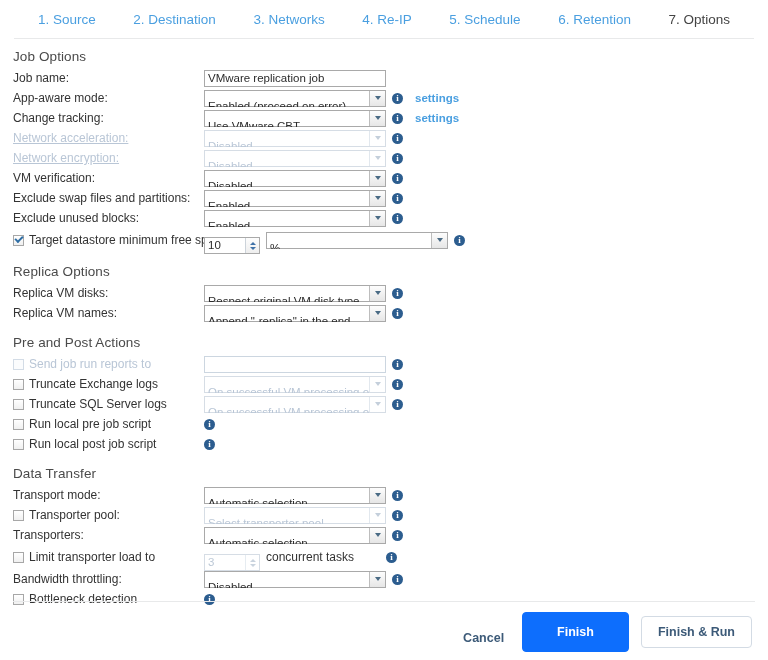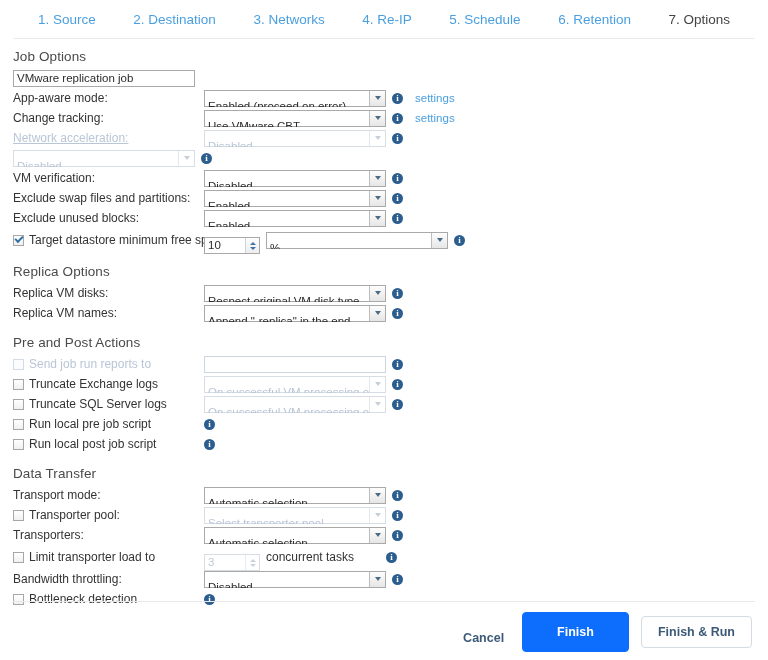--- a/index.html
+++ b/index.html
@@ -253,20 +253,21 @@
     font-family: "Liberation Serif", serif;
     cursor: pointer;
     user-select: none;
   }
 
   .link {
     font-size: 11.5px;
     color: #4a9fe0;
     cursor: pointer;
     margin-left: 6px;
+    font-weight: bold;
   }
 
   .suffix {
     font-size: 12px;
     color: #333333;
     white-space: nowrap;
   }
 
   
   .footer-rule {
@@ -340,20 +341,21 @@
   <div class="spacer"></div>
 </div>
 <div class="tabs-rule"></div>
 
 <div class="form-body">
 
   <div class="section">
     <div class="section-title">Job Options</div>
 
     <div class="row">
+      <div class="lbl">Job name:</div>
       <div class="ctl-wrap">
         <div class="textbox">VMware replication job</div>
       </div>
     </div>
 
     <div class="row">
       <div class="lbl">App-aware mode:</div>
       <div class="ctl-wrap">
         <div class="select">
           <div class="sv">Enabled (proceed on error)</div>
@@ -387,20 +389,21 @@
           <div class="sv">Disabled</div>
           <div class="sbtn">
               <i class="chev"></i>
             </div>
         </div>
         <div class="info">i</div>
       </div>
     </div>
 
     <div class="row">
+      <div class="lbl disabled">Network encryption:</div>
       <div class="ctl-wrap">
         <div class="select disabled">
           <div class="sv">Disabled</div>
           <div class="sbtn">
               <i class="chev"></i>
             </div>
         </div>
         <div class="info">i</div>
       </div>
     </div>

